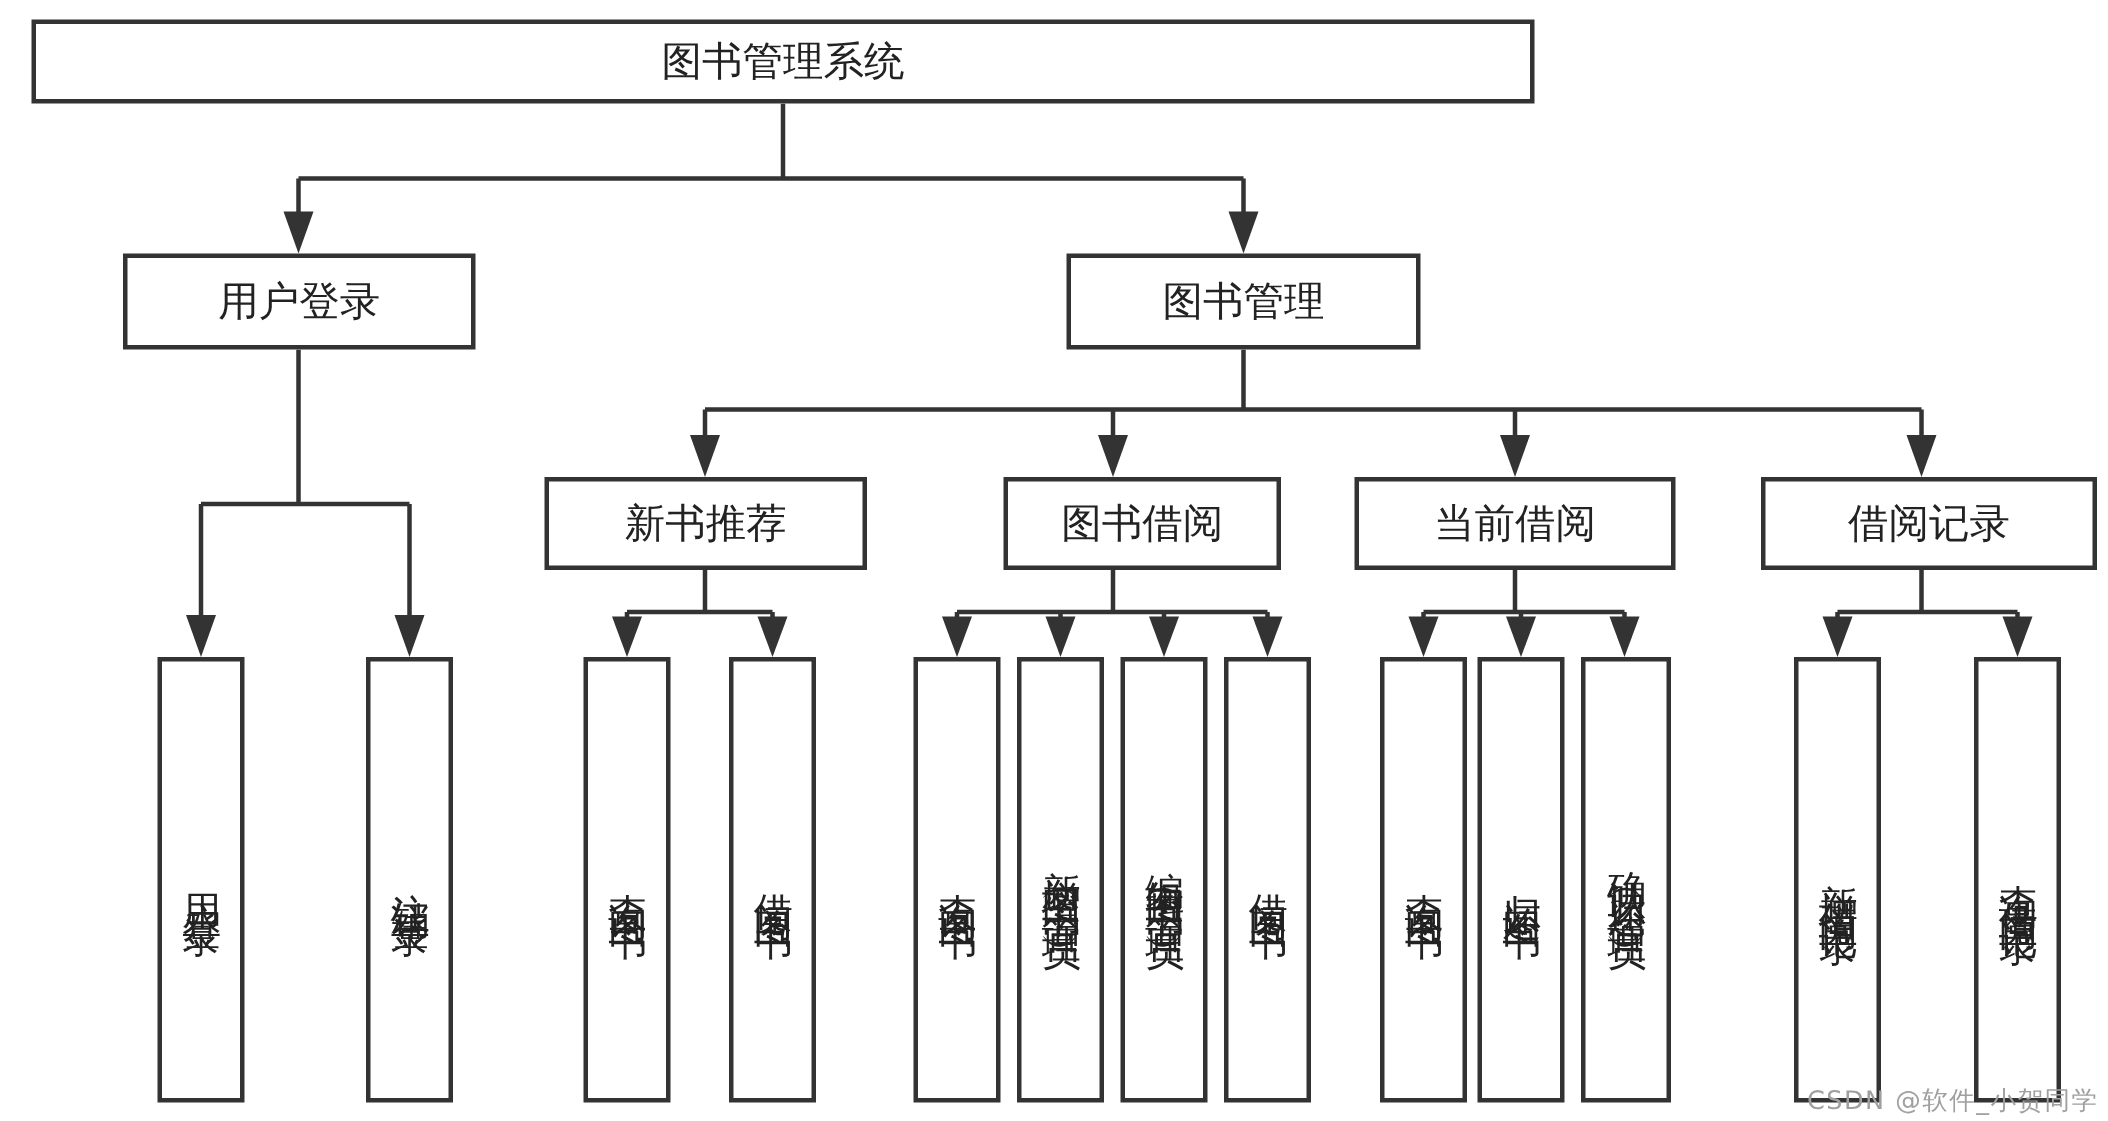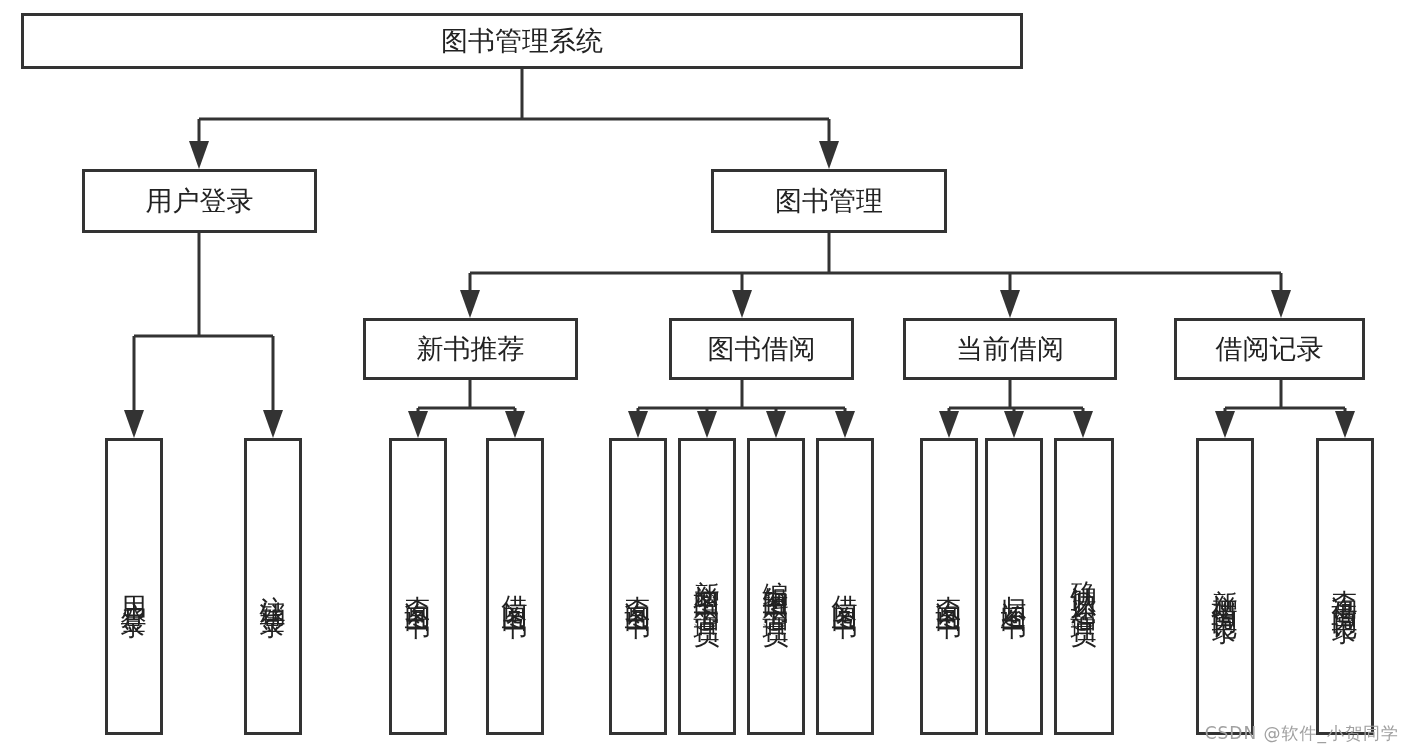--- a/index.html
+++ b/index.html
@@ -94,21 +94,21 @@
 
   <div class="hbox" style="left:363px;top:318px;width:215px;height:62px;font-family:Liberation Serif, serif;">
     <span>新书推荐</span>
   </div>
   <div class="hbox" style="left:669px;top:318px;width:185px;height:62px;">
     <span>图书借阅</span>
   </div>
   <div class="hbox" style="left:903px;top:318px;width:214px;height:62px;">
     <span>当前借阅</span>
   </div>
-  <div class="hbox" style="left:1174px;top:318px;width:191px;height:62px;">
+  <div class="hbox" style="left:1174px;top:318px;width:224px;height:62px;">
     <span>借阅记录</span>
   </div>
 
   <div class="vbox" style="left:105px;top:438px;width:58px;height:297px;">
     <span class="vtext">用户登录</span>
   </div>
   <div class="vbox" style="left:244px;top:438px;width:58px;height:297px;">
     <span class="vtext">注销登录</span>
   </div>
 

